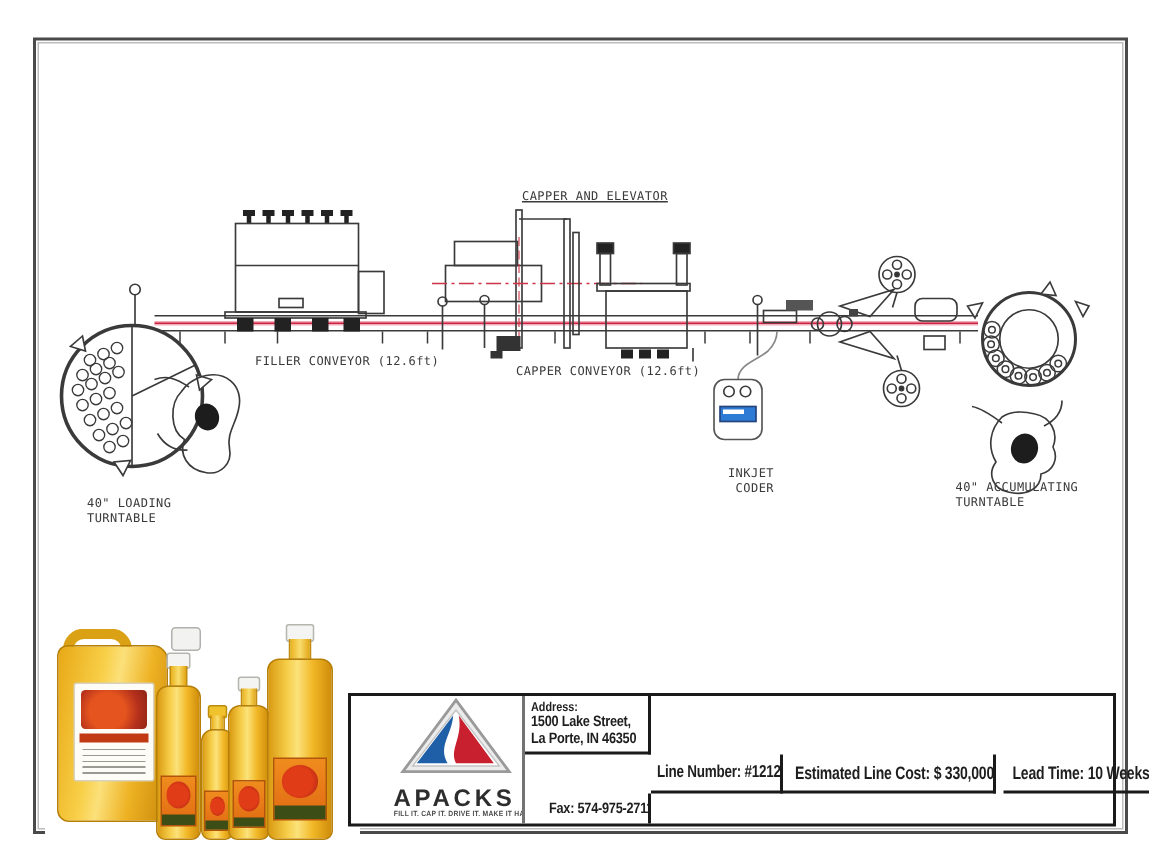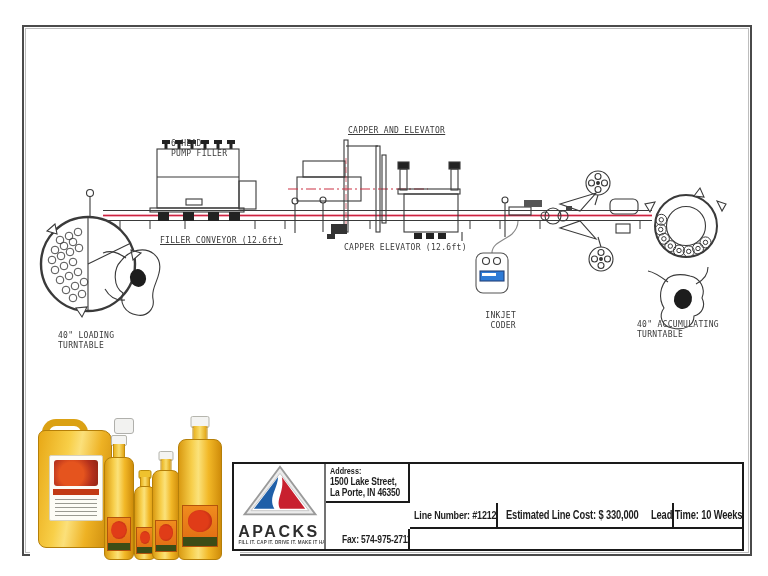--- a/index.html
+++ b/index.html
@@ -42,28 +42,28 @@
   .bot .lab{position:absolute;left:6%;right:6%;background:linear-gradient(#f08c1e,#e06a12);
        border:1px solid #b3540c;}
   .bot .lab .blob{position:absolute;left:15%;top:10%;width:70%;height:55%;border-radius:50%;
        background:radial-gradient(circle at 45% 50%,#e03c18 0 55%,#a32410 100%);}
   .bot .lab .bband{position:absolute;left:0;right:0;bottom:0;height:22%;background:#3c4d16;}
 
   
   .tb{position:absolute;left:232px;top:462px;width:512px;height:89px;border:2px solid #1a1a1a;
       box-sizing:border-box;background:#fff;color:#1e1e1e;}
   .tb *{box-sizing:border-box;}
-  .cell{position:absolute;overflow:hidden;}
+  .cell{position:absolute;overflow:hidden;margin-left:24px;}
   .c-logo{left:0;top:0;width:92px;height:85px;border-right:2px solid #737373;text-align:center;}
   .c-addr{left:92px;top:0;width:84px;height:39px;border-right:2px solid #1a1a1a;border-bottom:2px solid #1a1a1a;padding:2px 0 0 4px;}
   .c-phone{left:92px;top:39px;width:84px;height:26px;border-right:2px solid #1a1a1a;border-bottom:2px solid #1a1a1a;padding:1px 0 0 4px;}
   .c-fax{left:92px;top:65px;width:84px;height:20px;border-right:2px solid #1a1a1a;display:flex;align-items:center;padding-left:16px;}
   .c-title{left:176px;top:0;width:332px;height:39px;border-bottom:2px solid #1a1a1a;display:flex;align-items:center;justify-content:center;}
   .c-ln{left:176px;top:39px;width:88px;height:26px;border-right:2px solid #1a1a1a;border-bottom:2px solid #1a1a1a;display:flex;align-items:center;padding-left:4px;}
-  .c-cost{left:264px;top:39px;width:176px;height:26px;border-right:2px solid #1a1a1a;border-bottom:2px solid #1a1a1a;display:flex;align-items:center;padding-left:8px;}
+  .c-cost{left:264px;top:39px;width:142px;height:26px;border-right:2px solid #1a1a1a;border-bottom:2px solid #1a1a1a;display:flex;align-items:center;padding-left:8px;}
   .c-lead{left:411px;top:39px;width:97px;height:26px;border-bottom:2px solid #1a1a1a;display:flex;align-items:center;padding-left:6px;}
   .c-note{left:176px;top:65px;width:332px;height:20px;display:flex;align-items:center;justify-content:center;}
   .cond{font-weight:bold;white-space:nowrap;letter-spacing:-.2px;}
   .sheet-title{font-size:23px;transform:scaleX(.8);transform-origin:center;}
   .f12{font-size:12px;transform:scaleX(.78);transform-origin:left center;}
   .f11{font-size:11.5px;transform:scaleX(.78);transform-origin:left center;}
   .note-t{font-size:11.5px;transform:scaleX(.76);transform-origin:center;}
   .lbl-s{font-size:8.5px;font-weight:bold;transform:scaleX(.85);transform-origin:left center;line-height:10px;white-space:nowrap;}
   .val-s{font-size:10px;font-weight:bold;transform:scaleX(.85);transform-origin:left center;line-height:11px;white-space:nowrap;letter-spacing:-.2px;}
   .apacks-word{font-size:16px;font-weight:bold;letter-spacing:2.5px;color:#2d2d2d;line-height:14px;margin-top:1px;}
@@ -266,26 +266,23 @@
 
       <g>
         <path d="M668,278 C660,286 658,298 664,308 C658,316 662,326 672,328 C684,331 694,326 694,316 C702,314 706,306 702,298 C706,288 700,278 690,276 C682,274 674,274 668,278 Z"></path>
         <path d="M668,282 C660,276 654,272 648,271"></path>
         <path d="M696,284 C704,280 708,274 708,267"></path>
         <ellipse cx="683" cy="299" rx="9" ry="10" fill="#1d1d1d" stroke="none" transform="rotate(15 683 299)"></ellipse>
       </g>
     </g>
   </svg>
 
-  <div class="cad" style="left:171px;top:119px;">
-    <span>6 HEAD</span><span>PUMP FILLER</span>
-  </div>
   <div class="cad" style="left:348px;top:126px;text-decoration:underline;">CAPPER AND ELEVATOR</div>
-  <div class="cad" style="left:160px;top:236px;text-decoration:underline;">FILLER CONVEYOR (12.6ft)</div>
-  <div class="cad" style="left:344px;top:243px;">CAPPER ELEVATOR (12.6ft)</div>
+  <div class="cad" style="left:170px;top:236px;">FILLER CONVEYOR (12.6ft)</div>
+  <div class="cad" style="left:344px;top:243px;">CAPPER CONVEYOR (12.6ft)</div>
   <div class="cad" style="left:468px;top:291px;width:48px;text-align:right;">
     <span>INKJET</span><span>CODER</span>
   </div>
   <div class="cad" style="left:58px;top:311px;">
     <span>40" LOADING</span><span>TURNTABLE</span>
   </div>
   <div class="cad" style="left:637px;top:300px;">
     <span>40" ACCUMULATING</span><span>TURNTABLE</span>
   </div>
 

